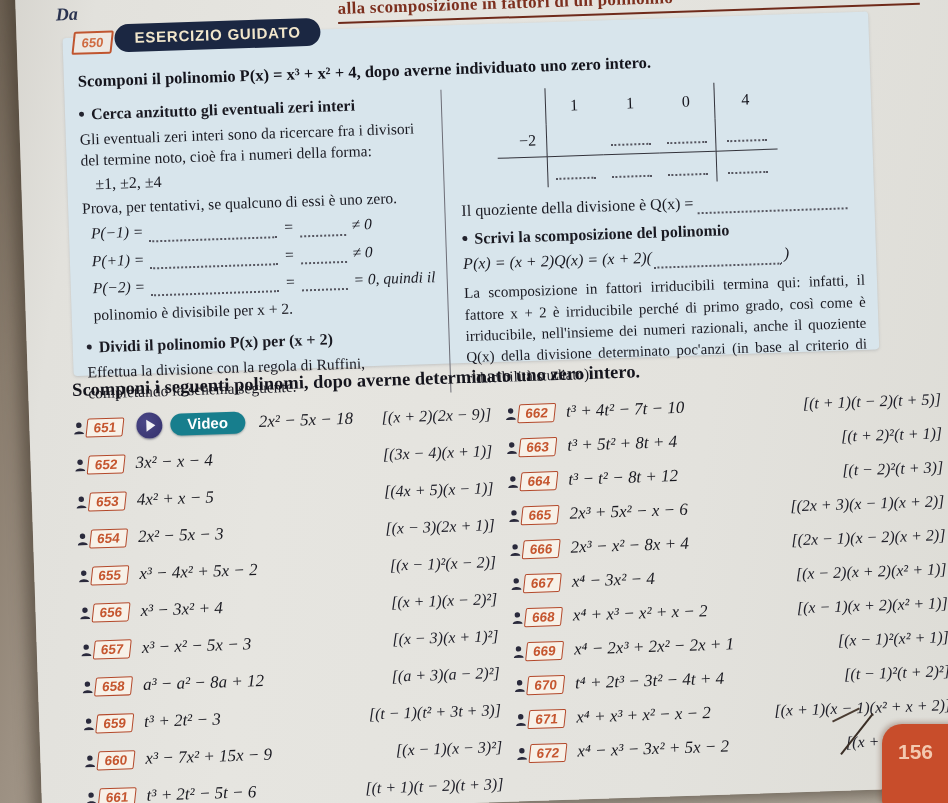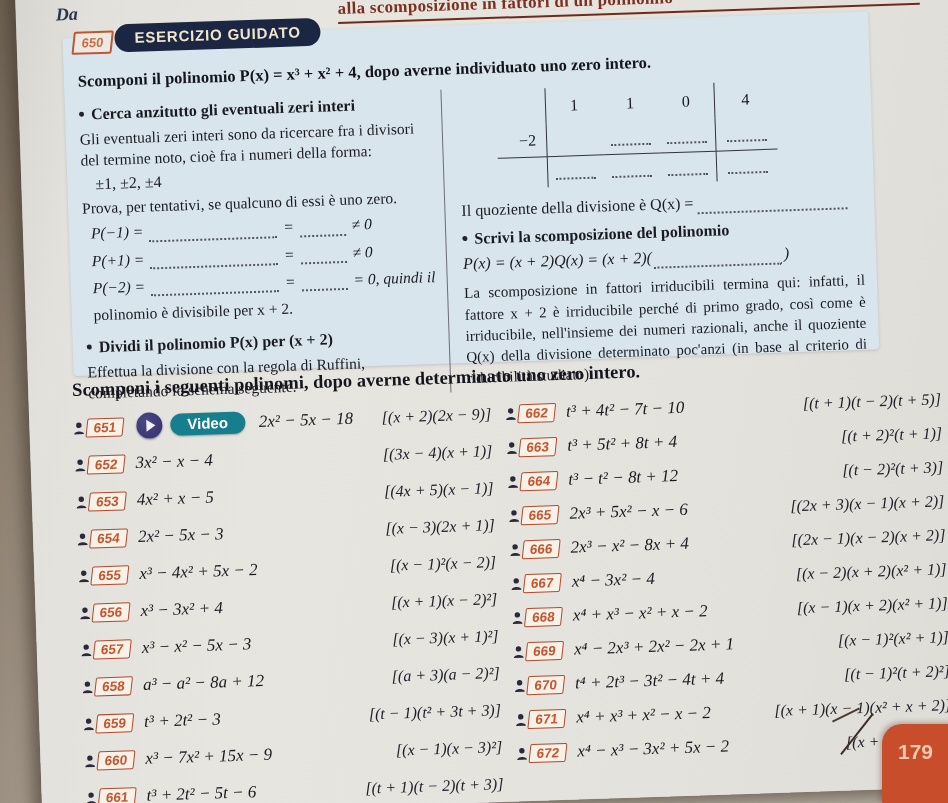--- a/index.html
+++ b/index.html
@@ -471,15 +471,15 @@
           </div>
 
         </div>
       </div>
     </div>
   </div>
 
   <div class="bookmark"></div>
   <div class="bookmark2"></div>
   <div class="pagenum-tab">
-    <span class="pagenum">179</span>
+    <span class="pagenum">156</span>
   </div>
 </div>
 
 </body></html>

